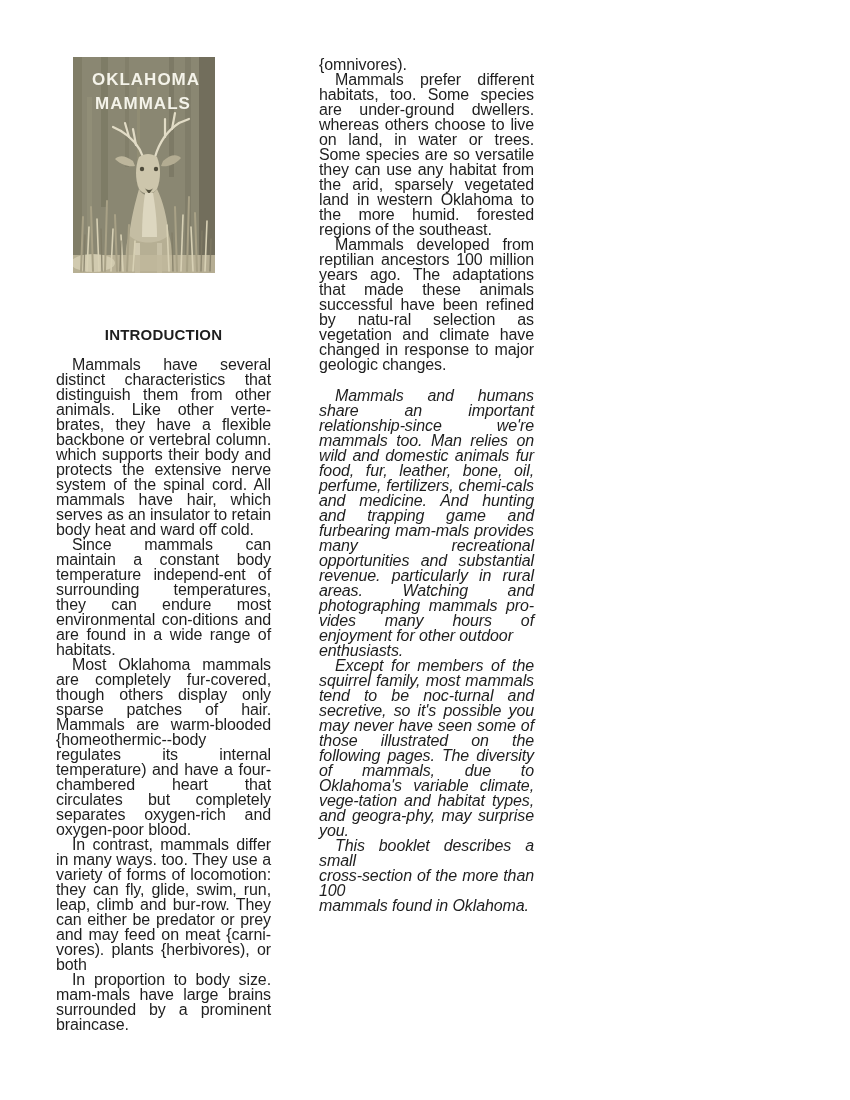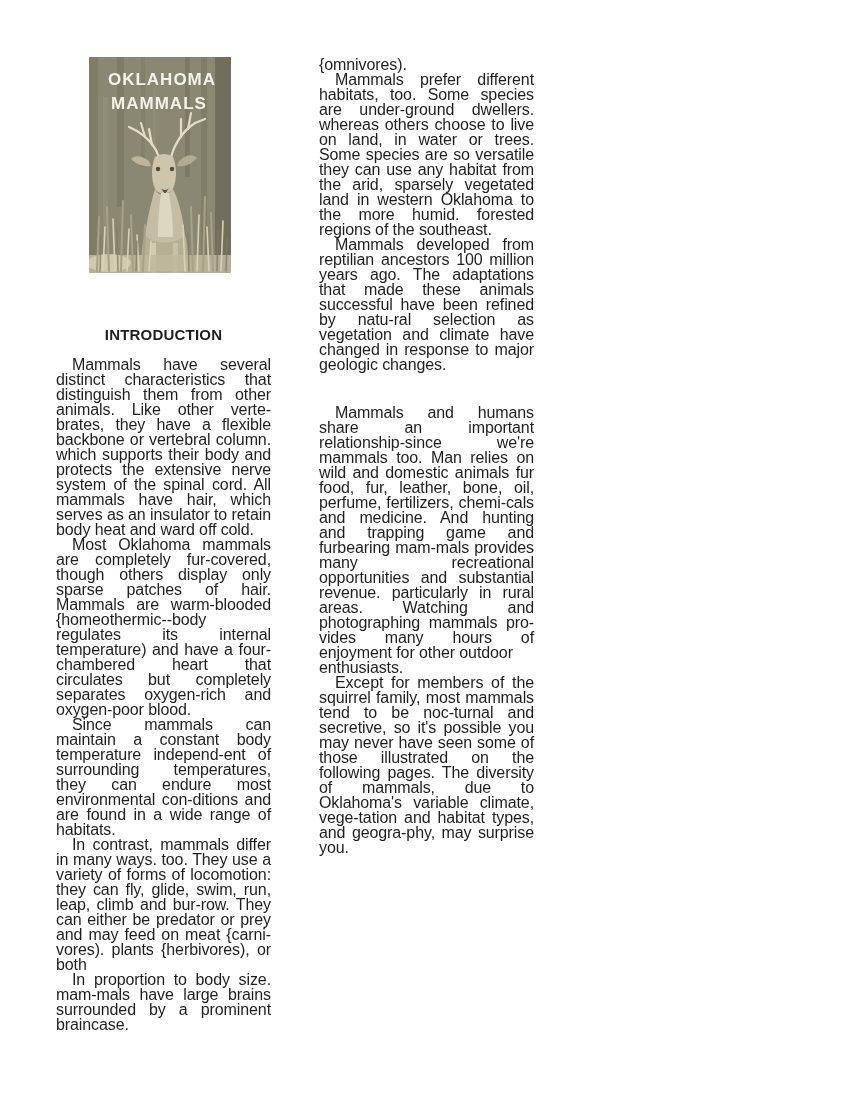--- a/index.html
+++ b/index.html
@@ -12,21 +12,21 @@
     overflow: hidden;
   }
   .content {
     position: absolute;
     left: 56px; top: 57px;
     display: flex;
     gap: 48px;
   }
   .col { width: 215px; }
   .cover {
-    margin: 0 0 0 33px;
+    margin: 0 0 0 17px;
     width: 142px; height: 216px;
     display: block;
   }
   .cover svg { display: block; }
   .section-heading {
     margin: 54px 0 15px 0;
     font-size: 15px;
     line-height: 15px;
     font-weight: bold;
     text-align: center;
@@ -35,21 +35,21 @@
   .body-text p {
     margin: 0;
     font-size: 16px;
     line-height: 15px;
     letter-spacing: -0.1px;
     text-align: justify;
     text-indent: 16px;
     white-space: pre-line;
   }
   .rc-top p:first-child { text-indent: 0; }
-  .rc-bottom { margin-top: 33px; }
+  .rc-bottom { margin-top: 16px; font-style: italic; }
 </style>
 </head>
 <body>
 
 <div class="content">
 
   <div class="col">
 
     <figure class="cover">
       <svg width="142" height="216" viewBox="0 0 142 216" xmlns="http://www.w3.org/2000/svg">
@@ -133,33 +133,36 @@
               <path d="M137,214 L138,182"></path>
           </g>
         </g>
       </svg>
     </figure>
 
     <h2 class="section-heading">INTRODUCTION</h2>
 
     <div class="body-text">
         <p>Mammals have several distinct characteristics that distinguish them from other animals. Like other verte-brates, they have a flexible backbone or vertebral column. which supports their body and protects the extensive nerve system of the spinal cord. All mammals have hair, which serves as an insulator to retain body heat and ward off cold.</p>
+        <p>Since mammals can maintain a constant body temperature independ-ent of surrounding temperatures, they can endure most environmental con-ditions and are found in a wide range of habitats.</p>
         <p>Most Oklahoma mammals are completely fur-covered, though others display only sparse patches of hair. Mammals are warm-blooded {homeothermic--body regulates its internal temperature) and have a four-chambered heart that circulates but completely separates oxygen-rich and oxygen-poor blood.</p>
-        <p>Since mammals can maintain a constant body temperature independ-ent of surrounding temperatures, they can endure most environmental con-ditions and are found in a wide range of habitats.</p>
         <p>In contrast, mammals differ in many ways. too. They use a variety of forms of locomotion: they can fly, glide, swim, run, leap, climb and bur-row. They can either be predator or prey and may feed on meat {carni-vores). plants {herbivores), or both</p>
         <p>In proportion to body size. mam-mals have large brains surrounded by a prominent braincase.</p>
       </div>
   </div>
 
   <div class="col">
     <div class="body-text rc-top">
         <p>{omnivores).</p>
         <p>Mammals prefer different habitats, too. Some species are under-ground dwellers. whereas others choose to live on land, in water or trees. Some species are so versatile they can use any habitat from the arid, sparsely vegetated land in western Oklahoma to the more humid. forested regions of the southeast.</p>
         <p>Mammals developed from reptilian ancestors 100 million years ago. The adaptations that made these animals successful have been refined by natu-ral selection as vegetation and climate have changed in response to major geologic changes.</p>
       </div>
     <div class="body-text rc-bottom">
         <p>Mammals and humans share an important relationship-since we're mammals too. Man relies on wild and domestic animals fur food, fur, leather, bone, oil, perfume, fertilizers, chemi-cals and medicine. And hunting and trapping game and furbearing mam-mals provides many recreational opportunities and substantial revenue. particularly in rural areas. Watching and photographing mammals pro-vides many hours of enjoyment for other outdoor
 enthusiasts.</p>
         <p>Except for members of the squirrel family, most mammals tend to be noc-turnal and secretive, so it's possible you may never have seen some of those illustrated on the following pages. The diversity of mammals, due to Oklahoma's variable climate, vege-tation and habitat types, and geogra-phy, may surprise you.</p>
+        <p>This booklet describes a small
+cross-section of the more than 100
+mammals found in Oklahoma.</p>
       </div>
   </div>
 
 </div>
 
 </body></html>

